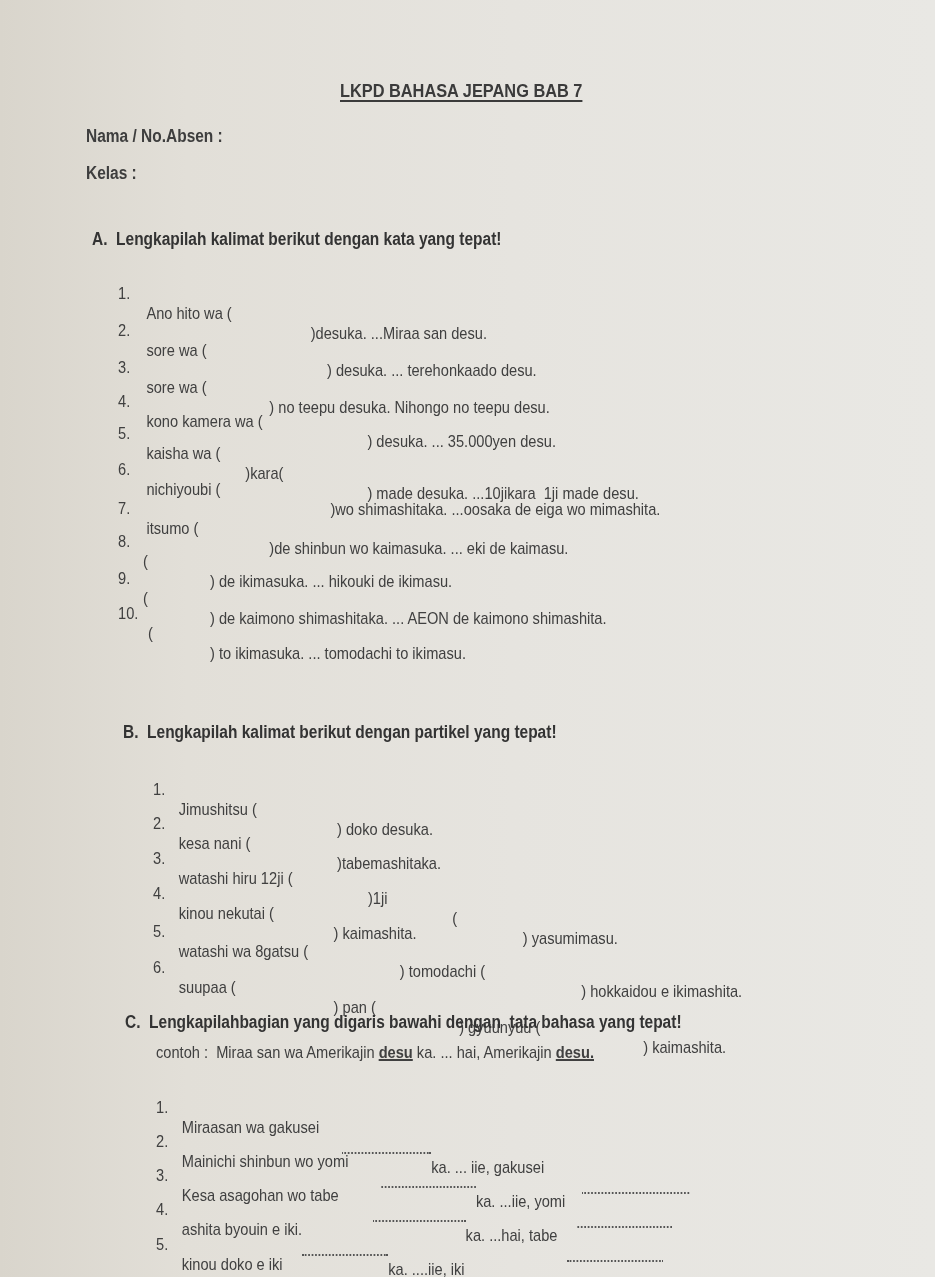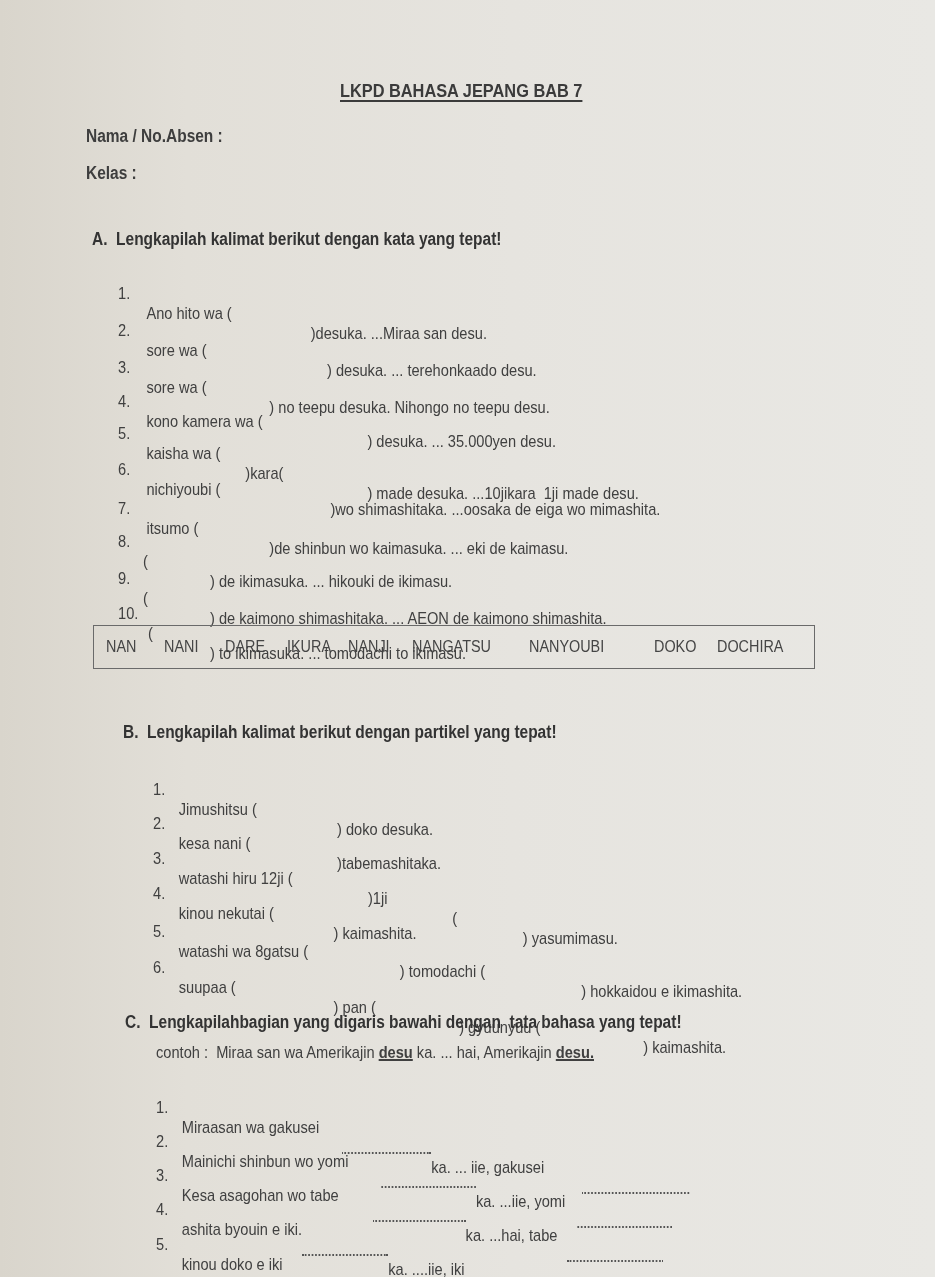--- a/index.html
+++ b/index.html
@@ -87,31 +87,20 @@
     <span class="seg" style="left:0">9.</span>
     <span class="seg" style="left:29px">(</span>
     <span class="seg" style="left:107px">) de kaimono shimashitaka. ... AEON de kaimono shimashita.</span>
   </div>
   <div class="abs item" style="left:118px; top:584px; width:800px; height:22px">
     <span class="seg" style="left:0">10.</span>
     <span class="seg" style="left:35px">(</span>
     <span class="seg" style="left:107px">) to ikimasuka. ... tomodachi to ikimasu.</span>
   </div>
 
-  <div class="wordbox">
-    <span class="word" style="left:12px">NAN</span>
-    <span class="word" style="left:70px">NANI</span>
-    <span class="word" style="left:131px">DARE</span>
-    <span class="word" style="left:193px">IKURA</span>
-    <span class="word" style="left:254px">NANJI</span>
-    <span class="word" style="left:318px">NANGATSU</span>
-    <span class="word" style="left:435px">NANYOUBI</span>
-    <span class="word" style="left:560px">DOKO</span>
-    <span class="word" style="left:623px">DOCHIRA</span>
-  </div>
 
   <div class="abs section-h" style="left:123px; top:722px">B.  Lengkapilah kalimat berikut dengan partikel yang tepat!</div>
 
   <div class="abs item" style="left:153px; top:760px; width:760px; height:22px">
     <span class="seg" style="left:0">1.</span>
     <span class="seg" style="left:30px">Jimushitsu (</span>
     <span class="seg" style="left:214px">) doko desuka.</span>
   </div>
   <div class="abs item" style="left:153px; top:794px; width:760px; height:22px">
     <span class="seg" style="left:0">2.</span>

